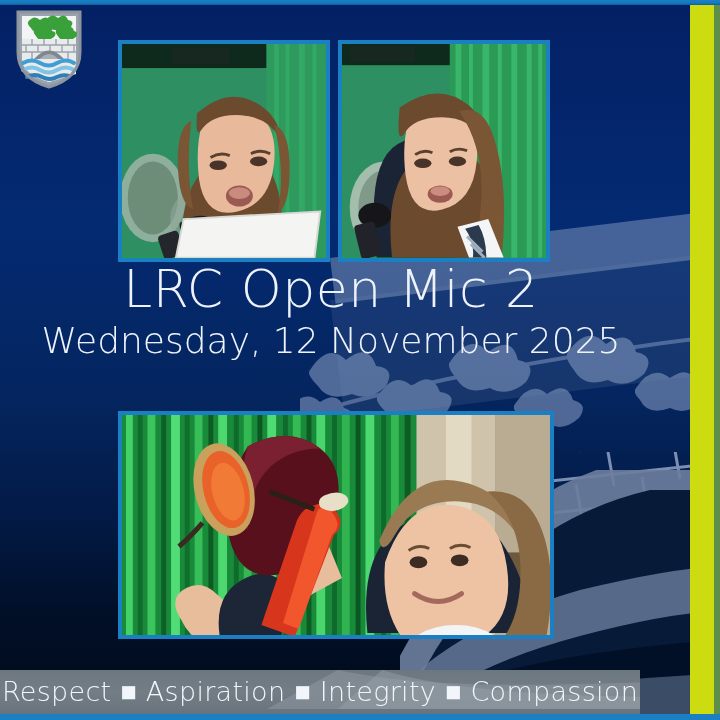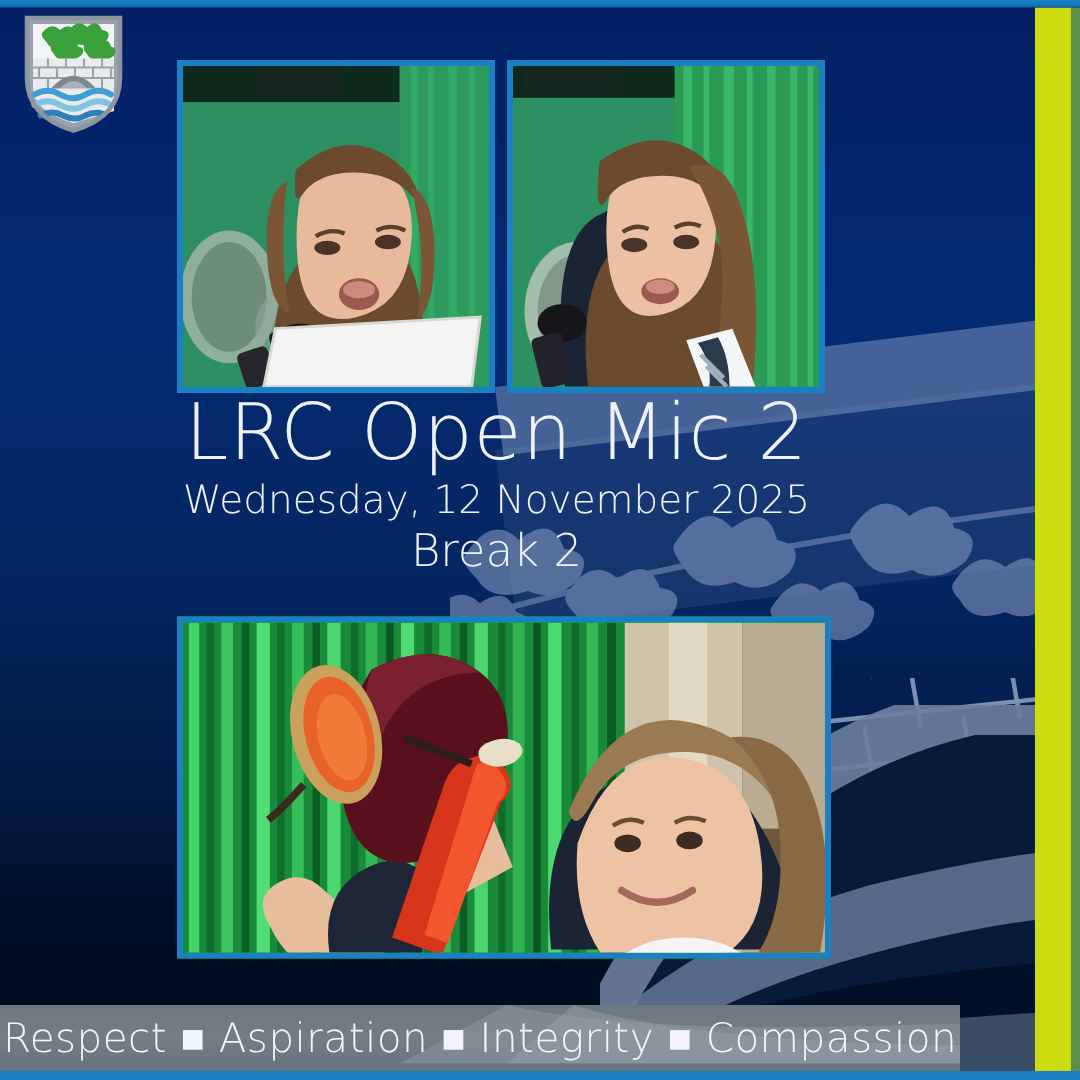--- a/index.html
+++ b/index.html
@@ -56,21 +56,21 @@
   .photo{position:absolute;border:4px solid #1b7fc4;background:#0b3;overflow:hidden;}
   .photo .img{position:absolute;inset:0;}
   #photo-1{left:118px;top:40px;width:212px;height:222px;}
   #photo-2{left:338px;top:40px;width:212px;height:222px;}
   #photo-3{left:118px;top:411px;width:436px;height:228px;}
 
   
   .titleblock{position:absolute;left:0;top:262px;width:662px;text-align:center;color:#eef3fb;}
   .t-main{font-size:52px;line-height:1.05;letter-spacing:0.5px;font-weight:300;
           font-family:"DejaVu Sans", sans-serif;}
-  .t-sub{font-size:26px;line-height:1.22;margin-top:2px;font-weight:300;
+  .t-sub{font-size:36px;line-height:1.22;margin-top:2px;font-weight:300;
          font-family:"DejaVu Sans", sans-serif;}
   .t-sub2{font-size:30px;line-height:1.22;font-weight:300;
           font-family:"DejaVu Sans", sans-serif;}
 
   
   .footer{
     position:absolute;left:0;bottom:6px;width:640px;height:44px;
     background:linear-gradient(to bottom,#6d7780 0%,#737d86 50%,#69737d 100%);
     display:flex;align-items:center;justify-content:center;
   }
@@ -322,21 +322,20 @@
       <path d="M196 92 q14-6 22 6 q10 14 -2 24 l-40 104 -34-12 36-106 q6-14 18-16z" fill="#d8361c"></path>
       <path d="M200 96 q10-4 16 6 q8 12 -2 20 l-34 96 -16-6 30-98 q4-14 6-18z" fill="#f2562c"></path>
       <path d="M206 82 q14-6 22 0 q6 6-2 12 q-12 8-24 0 q-4-8 4-12z" fill="#e8dfc8"></path>
       <path d="M196 96 L150 78" stroke="#2a2018" stroke-width="5"></path>
     </svg>
   </div>
 
   <div class="titleblock">
     <div class="t-main">LRC Open Mic 2</div>
     <div class="t-sub">Wednesday, 12 November 2025</div>
-    <div class="t-sub2">Break 2</div>
   </div>
 
   <div class="footer">
     <div class="footer-swoosh">
       <svg viewBox="0 0 720 44" preserveAspectRatio="none" xmlns="http://www.w3.org/2000/svg">
         <path d="M380 0 Q470 20 640 16 L720 14 L720 44 L300 44 Z" fill="#8e98a1" opacity="0.55"></path>
         <path d="M430 0 Q520 28 720 30 L720 44 L380 44 Z" fill="#97a1aa" opacity="0.45"></path>
       </svg>
     </div>
     <div class="footer-text">Respect ■ Aspiration ■ Integrity ■ Compassion</div>

